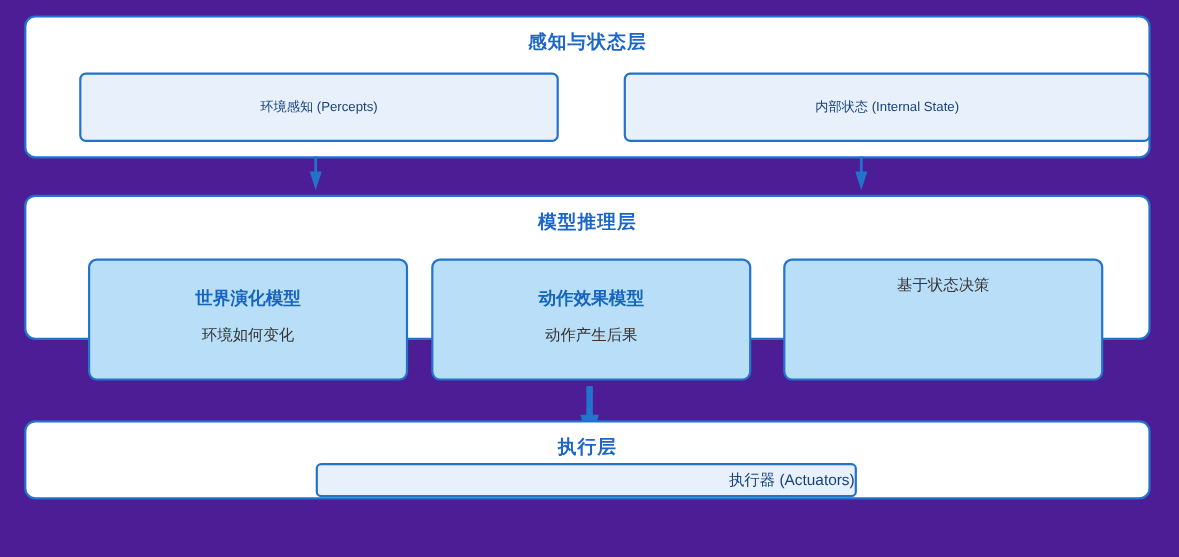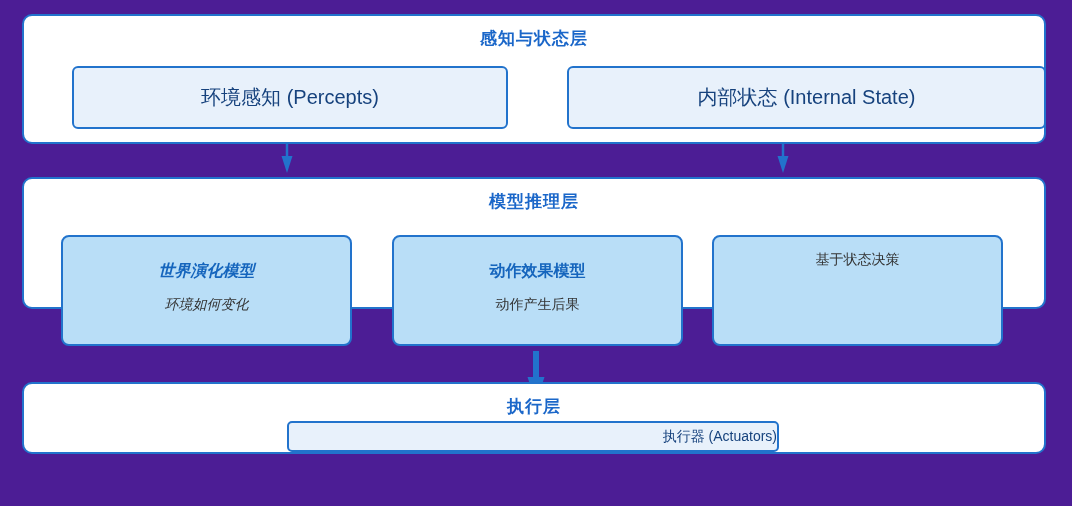--- a/index.html
+++ b/index.html
@@ -44,21 +44,21 @@
   #layer-execution{top:382px;height:72px;}
 
   .pill{
     position:absolute;
     background:var(--box-fill-light);
     border:2px solid var(--accent);
     border-radius:6px;
     display:flex;
     align-items:center;
     justify-content:center;
-    font-size:20px;
+    font-size:12px;
     color:var(--box-text-navy);
   }
   .pill.p-left{left:48px;top:50px;width:436px;height:63px;}
   .pill.p-right{left:543px;top:50px;width:479px;height:63px;}
 
   .model-box{
     position:absolute;
     top:56px;
     width:291px;
     height:111px;
@@ -71,21 +71,21 @@
     margin-top:24px;
     font-weight:bold;
     font-size:16px;
     color:var(--box-title-blue);
   }
   .model-box .mb-sub{
     margin-top:14px;
     font-size:14px;
     color:var(--box-subtitle-gray);
   }
-  .mb-a{left:37px;font-style:italic;}
+  .mb-a{left:56px;}
   .mb-b{left:368px;}
   .mb-c{left:688px;}
 
   .actuator{
     position:absolute;
     left:263px;
     top:37px;
     width:492px;
     height:31px;
     background:var(--box-fill-light);

